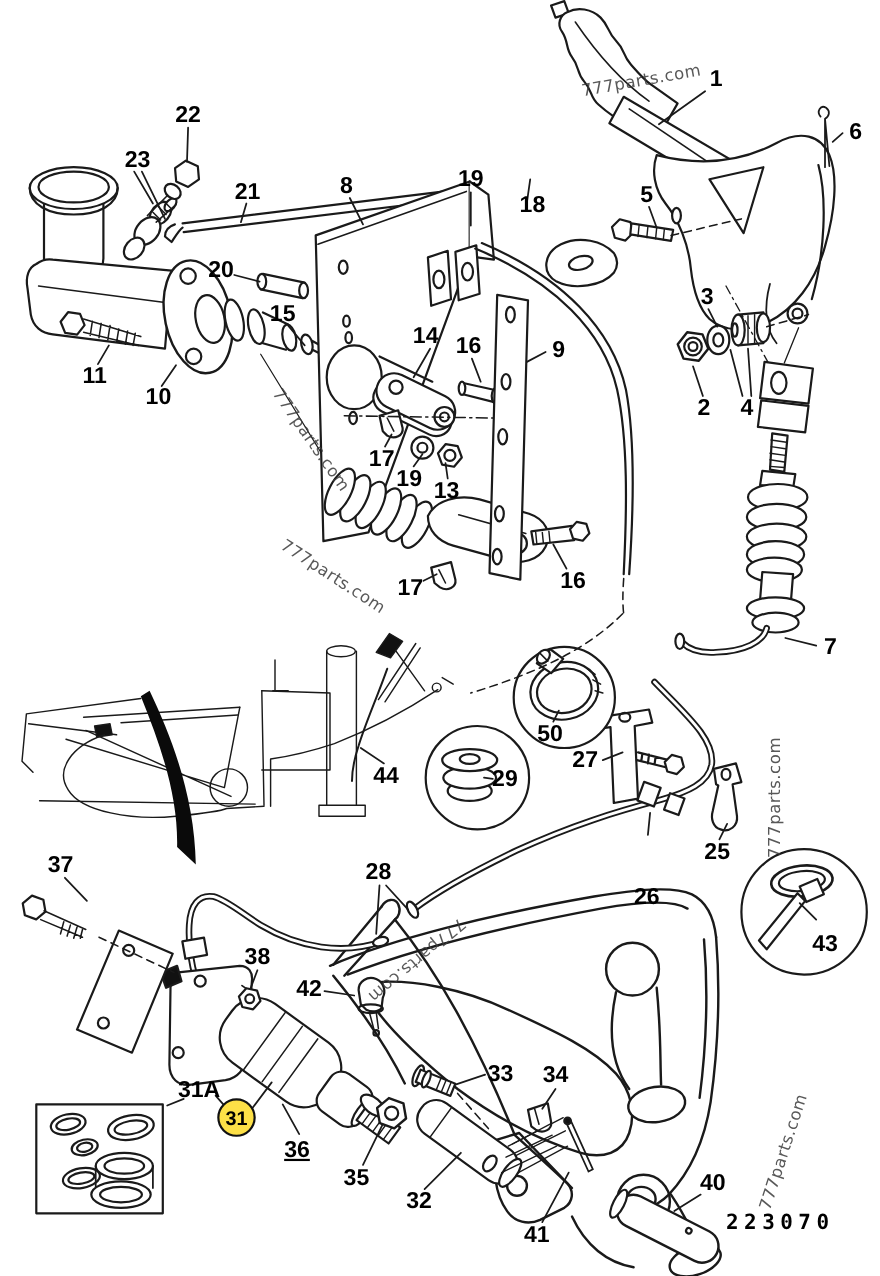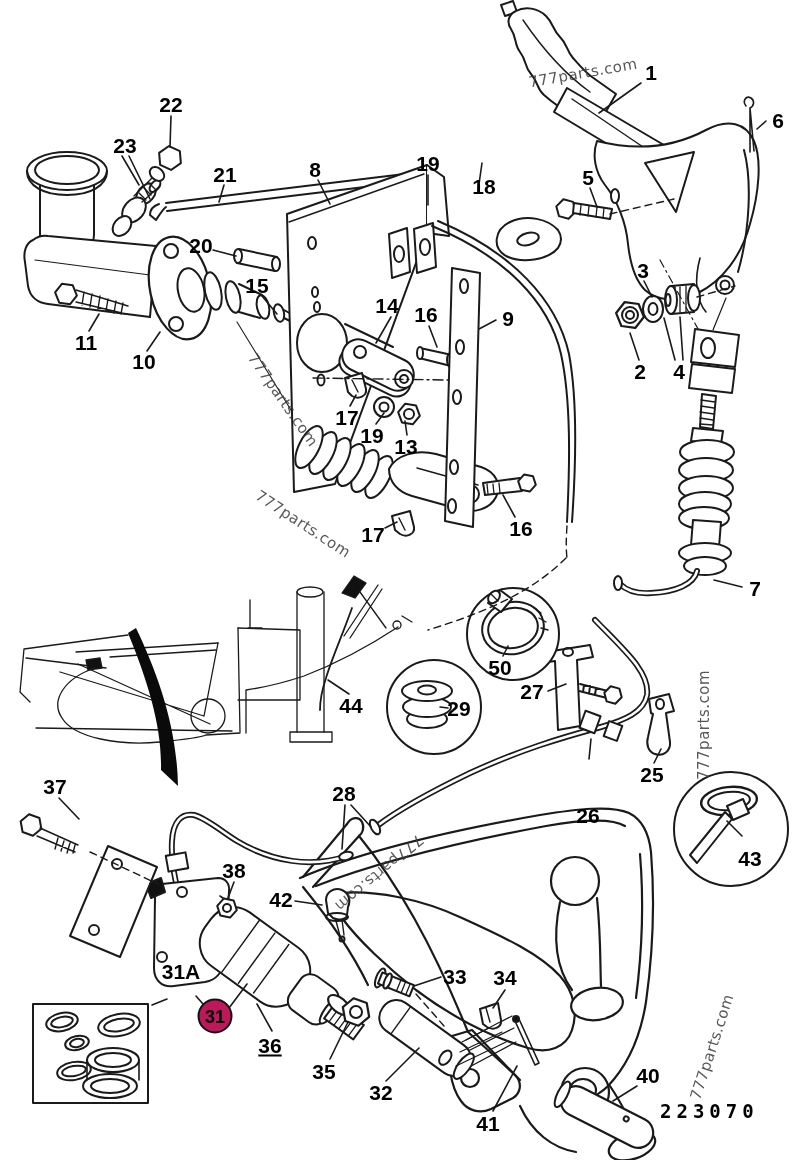--- a/index.html
+++ b/index.html
@@ -3,21 +3,21 @@
 <meta charset="utf-8">
 <style>
   html,body{margin:0;padding:0;background:#fff;}
   #page{position:relative;width:800px;height:1160px;background:#ffffff;overflow:hidden;
         font-family:"Liberation Sans", sans-serif;}
   #art-svg{position:absolute;left:0;top:0;}
   #callout-layer{position:absolute;left:0;top:0;width:800px;height:1160px;pointer-events:none;}
   .callout{position:absolute;transform:translate(-50%,-50%);font-weight:700;font-size:21px;
            color:#000;white-space:nowrap;line-height:1;font-family:"Liberation Sans",sans-serif;}
   .callout.circled{border:2.5px solid #111;border-radius:50%;width:31px;height:31px;
-           display:flex;align-items:center;justify-content:center;font-size:18px;background:#be185d;}
+           display:flex;align-items:center;justify-content:center;font-size:18px;background:#fde047;}
   .watermark{position:absolute;transform-origin:center;font-size:15px;color:#3c3c3c;opacity:.85;
            letter-spacing:.5px;white-space:nowrap;font-family:"DejaVu Sans",sans-serif;}
   #part-number{position:absolute;left:660px;top:1100px;font-family:"DejaVu Sans Mono",monospace;
            font-weight:700;font-size:19px;letter-spacing:5px;color:#000;}
 </style>
 </head>
 <body>
 
 <div id="page">
 
@@ -427,21 +427,21 @@
       <div class="callout" style="left: 171px; top: 104px;">22</div>
       <div class="callout" style="left: 125px; top: 145px;">23</div>
       <div class="callout" style="left: 351px; top: 705px;">44</div>
       <div class="callout" style="left: 652px; top: 774px;">25</div>
       <div class="callout" style="left: 588px; top: 771px; margin-top: 44px;">26</div>
       <div class="callout" style="left: 532px; top: 691px;">27</div>
       <div class="callout" style="left: 344px; top: 793px;">28</div>
       <div class="callout" style="left: 459px; top: 708px;">29</div>
       <div class="callout" style="left: 500px; top: 667px;">50</div>
       <div class="callout circled" style="left: 215px; top: 1016px;">31</div>
-      <div class="callout" style="left: 181px; top: 971px;">31A</div>
+      <div class="callout" style="left: 181px; top: 991px;">31A</div>
       <div class="callout" style="left: 381px; top: 1092px;">32</div>
       <div class="callout" style="left: 455px; top: 976px;">33</div>
       <div class="callout" style="left: 505px; top: 977px;">34</div>
       <div class="callout" style="left: 324px; top: 1071px;">35</div>
       <div class="callout" style="left: 270px; top: 1045px; text-decoration: underline;">36</div>
       <div class="callout" style="left: 55px; top: 786px;">37</div>
       <div class="callout" style="left: 234px; top: 870px;">38</div>
       <div class="callout" style="left: 648px; top: 1075px;">40</div>
       <div class="callout" style="left: 488px; top: 1123px;">41</div>
       <div class="callout" style="left: 281px; top: 899px;">42</div>

